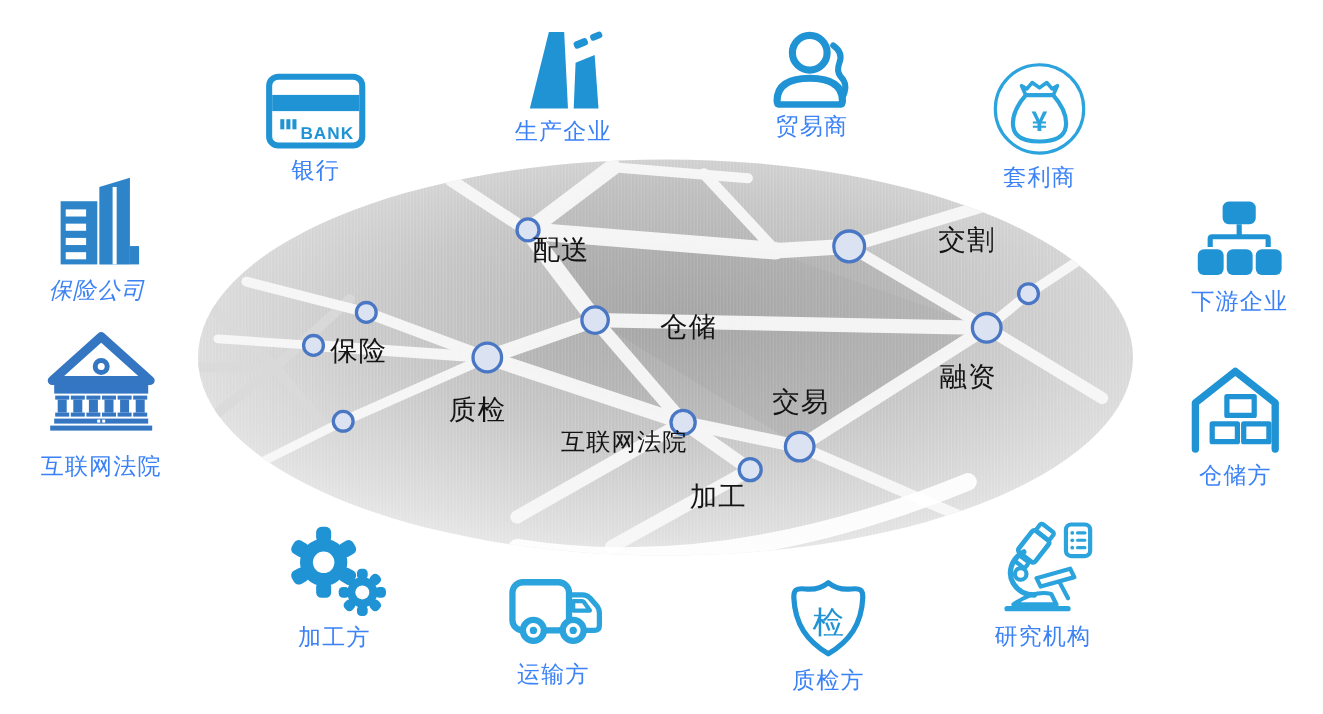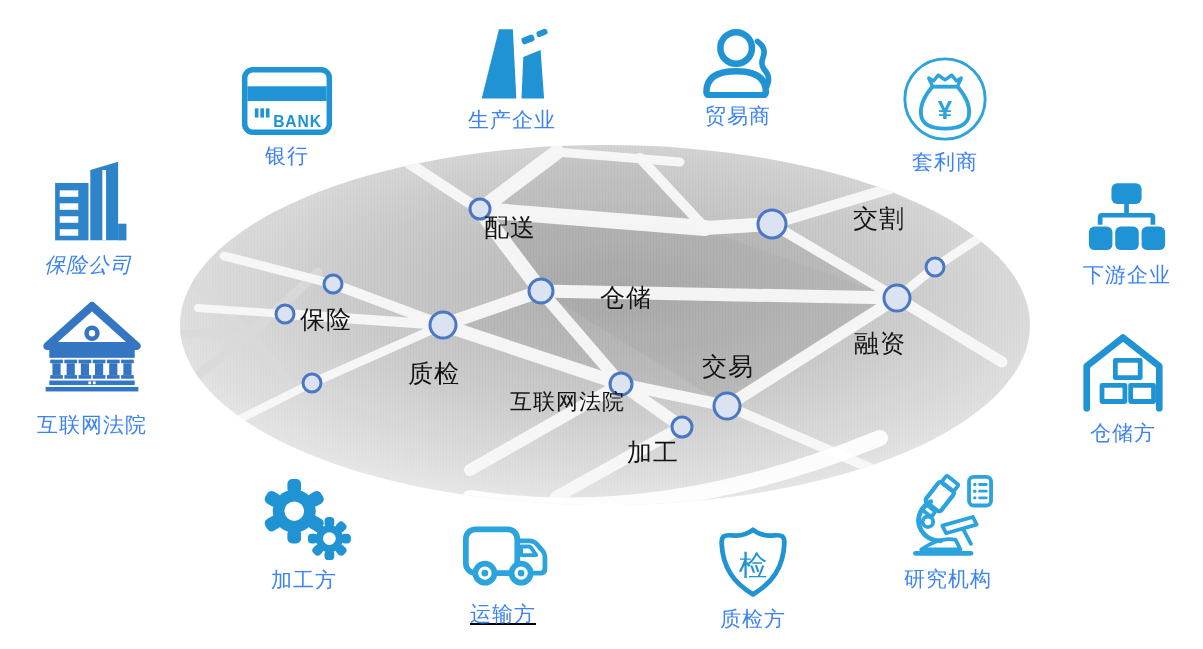--- a/index.html
+++ b/index.html
@@ -33,21 +33,21 @@
   }
   .e1{left:217px;top:64px;}
   .e2{left:442px;top:24px;}
   .e3{left:668px;top:22px;}
   .e4{left:875px;top:54px;}
   .e5{left:18px;top:155px;font-style:italic;}
   .e6{left:22px;top:300px;}  .e6 .elabel{margin-top:20px;}
   .e7{left:1057px;top:181px;}
   .e8{left:1053px;top:328px;} .e8 .elabel{margin-top:8px;}
   .e9{left:234px;top:478px;}
-  .e10{left:433px;top:516px;text-decoration:underline;}
+  .e10{left:433px;top:516px;}
   .e11{left:683px;top:525px;}
   .e12{left:878px;top:473px;}
   .icon{display:block;}
 </style>
 </head>
 <body>
 
 <div class="canvas">
 
   <svg class="globe" width="1203" height="649" viewBox="0 0 1203 649">

